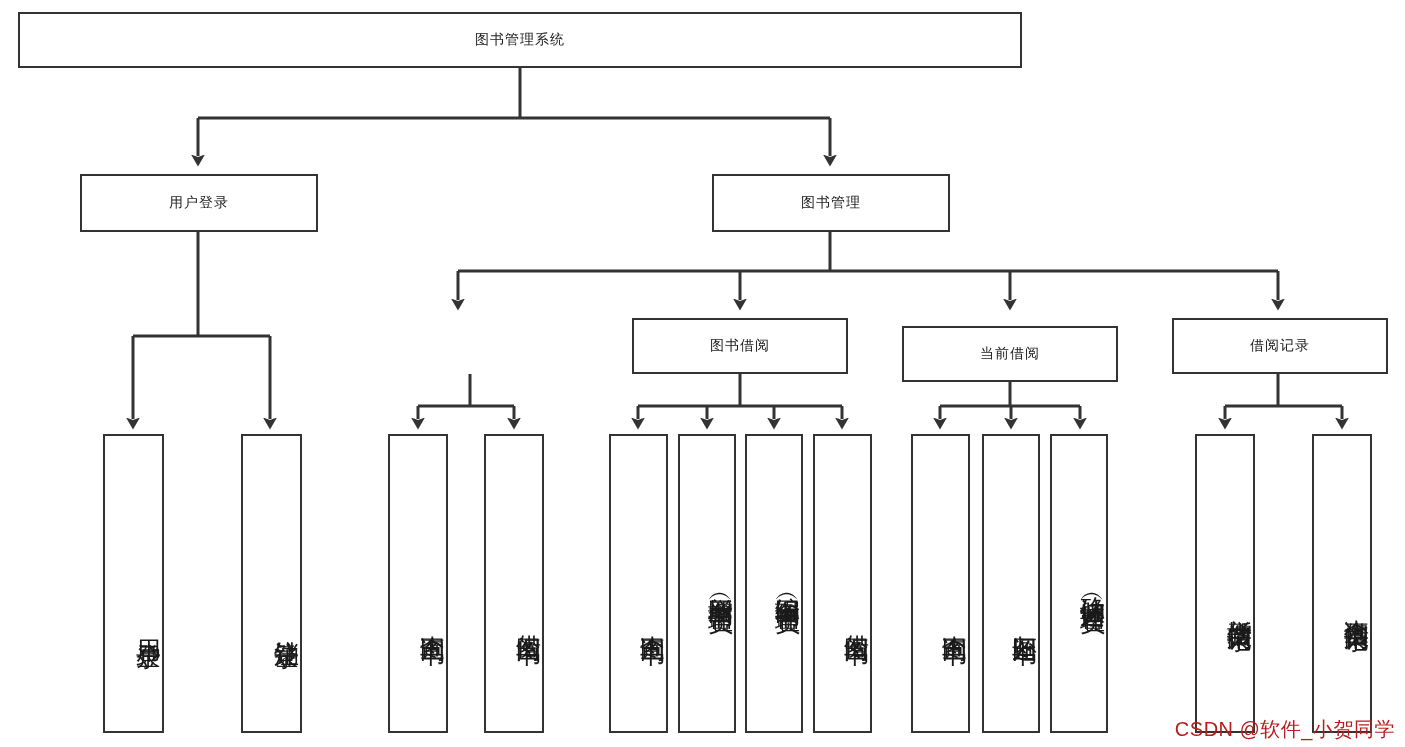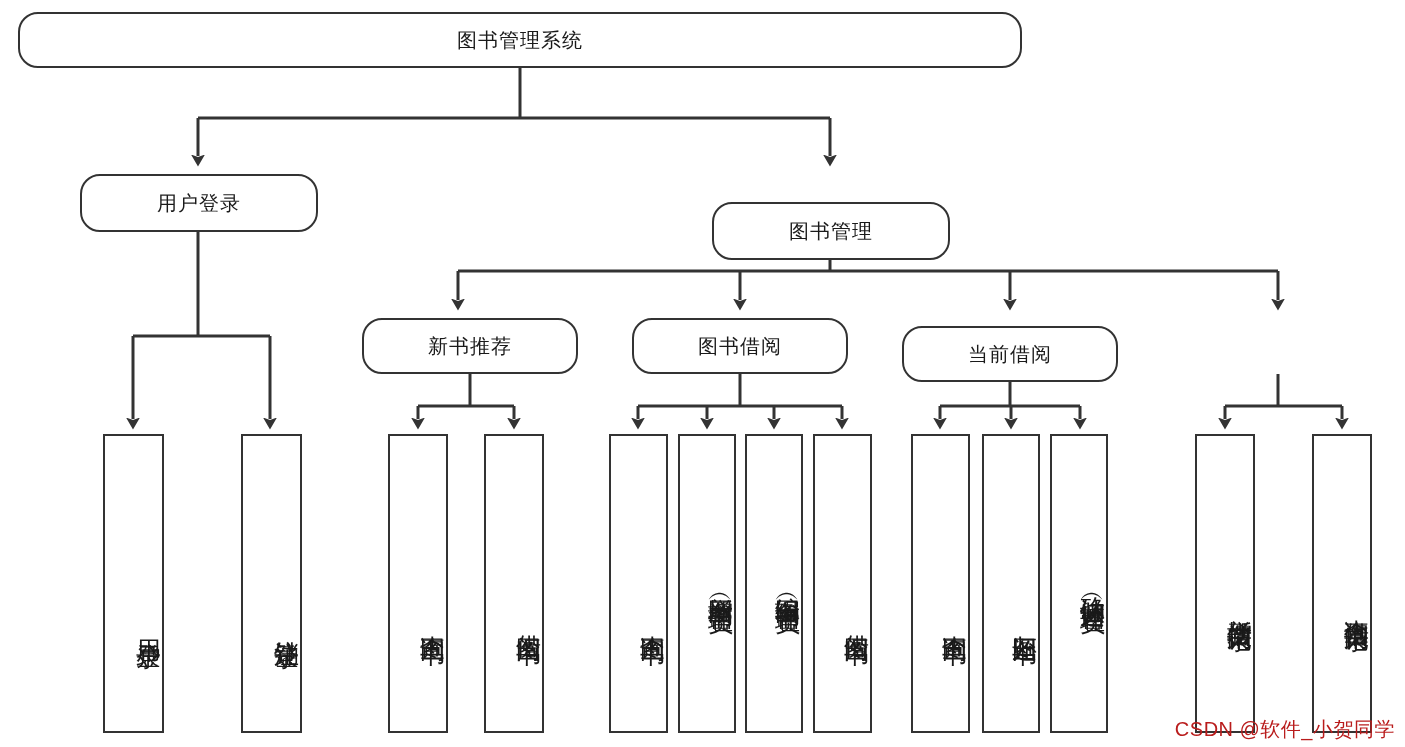--- a/index.html
+++ b/index.html
@@ -29,23 +29,22 @@
     position: absolute;
     box-sizing: border-box;
     border: 2px solid #333333;
     background: #ffffff;
     display: flex;
     align-items: center;
     justify-content: center;
     color: #1a1a1a;
   }
   .node.horiz {
-    font-size: 20px;
+    font-size: 14px;
     letter-spacing: 1px;
-    border-radius: 20px;
   }
   .node.vert {
     writing-mode: vertical-rl;
     text-orientation: upright;
     font-size: 25px;
     letter-spacing: 2px;
     align-items: flex-start;
     justify-content: center;
     padding-top: 6px;
     line-height: 1.05;
@@ -124,36 +123,36 @@
   </svg>
 
   <div class="node horiz" style="left:18px; top:12px; width:1004px; height:56px;">
     <span>图书管理系统</span>
   </div>
 
   <div class="node horiz" style="left:80px; top:174px; width:238px; height:58px;">
     <span>用户登录</span>
   </div>
 
-  <div class="node horiz" style="left:712px; top:174px; width:238px; height:58px;margin-top:28px;">
+  <div class="node horiz" style="left:712px; top:174px; width:238px; height:58px;">
     <span>图书管理</span>
   </div>
 
-  <div class="node horiz" style="left:362px; top:318px; width:216px; height:56px;">
-    <span>新书推荐</span>
-  </div>
 
   <div class="node horiz" style="left:632px; top:318px; width:216px; height:56px;font-family:Liberation Serif, serif;">
     <span>图书借阅</span>
   </div>
 
   <div class="node horiz" style="left:902px; top:326px; width:216px; height:56px;">
     <span>当前借阅</span>
   </div>
 
+  <div class="node horiz" style="left:1172px; top:318px; width:216px; height:56px;">
+    <span>借阅记录</span>
+  </div>
 
   <div class="node vert" style="left:103px; top:434px; width:61px; height:299px; padding-top:80px;">
     <span class="vlabel">用户登录</span>
   </div>
 
   <div class="node vert" style="left:241px; top:434px; width:61px; height:299px; padding-top:80px;">
     <span class="vlabel">注销登录</span>
   </div>
 
   <div class="node vert" style="left:388px; top:434px; width:60px; height:299px; padding-top:70px;">

